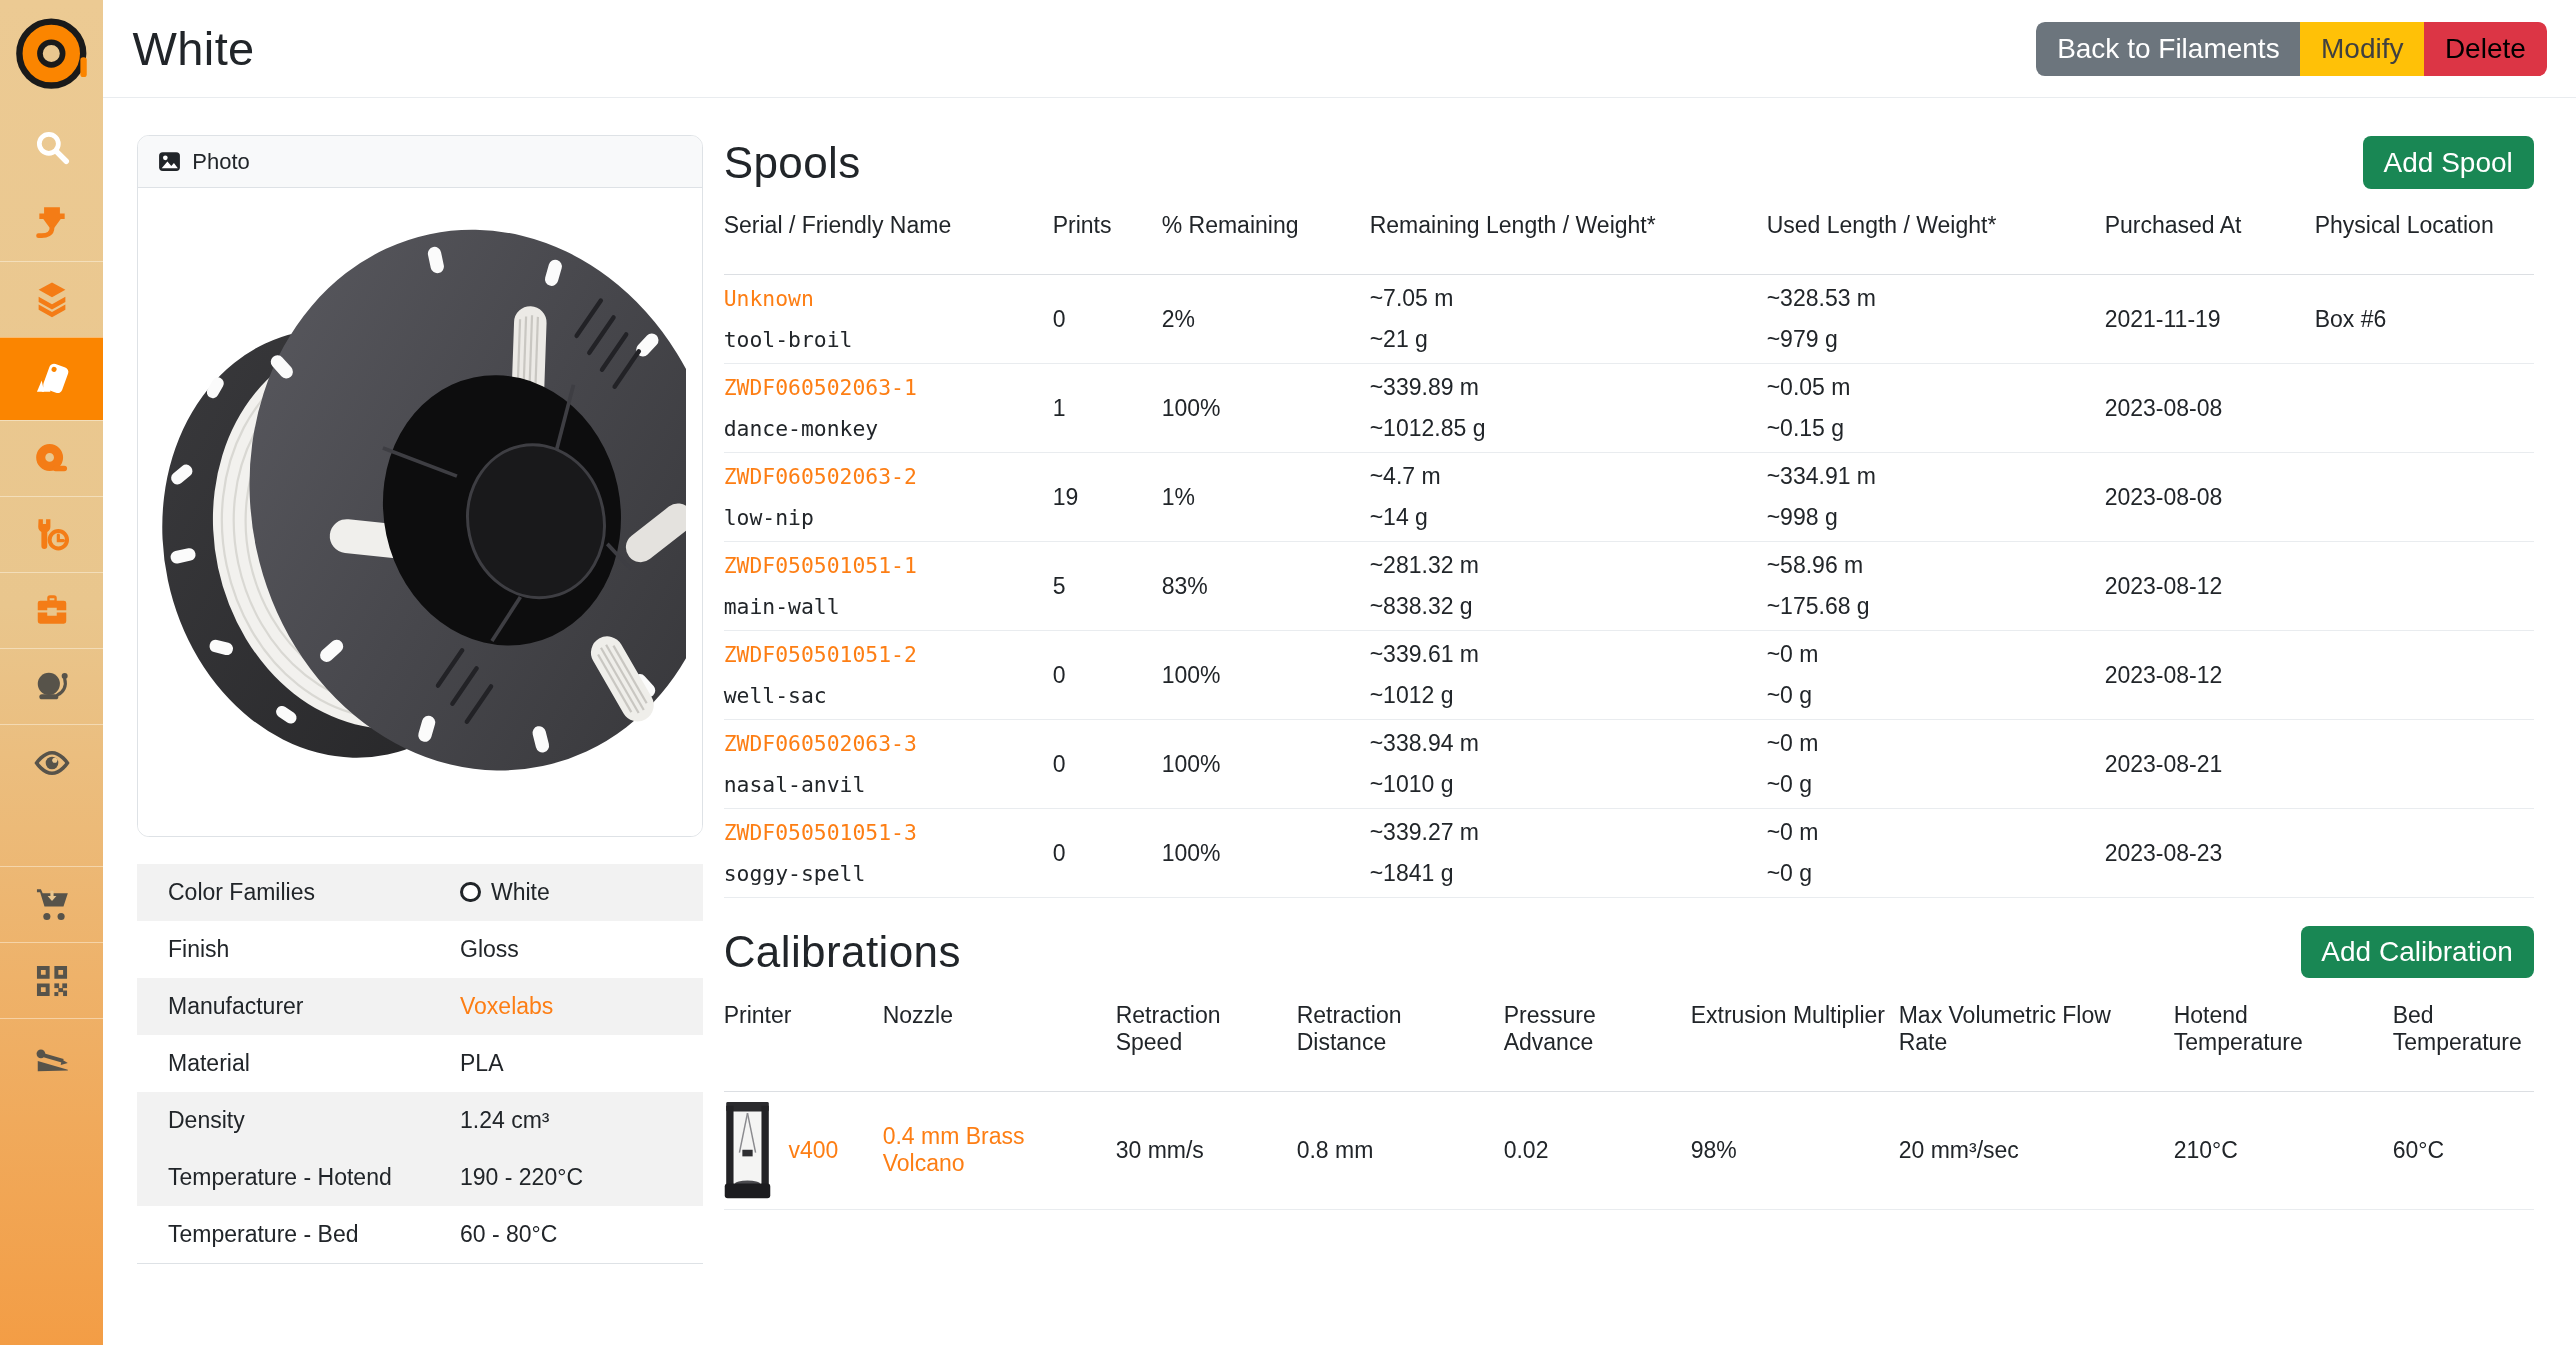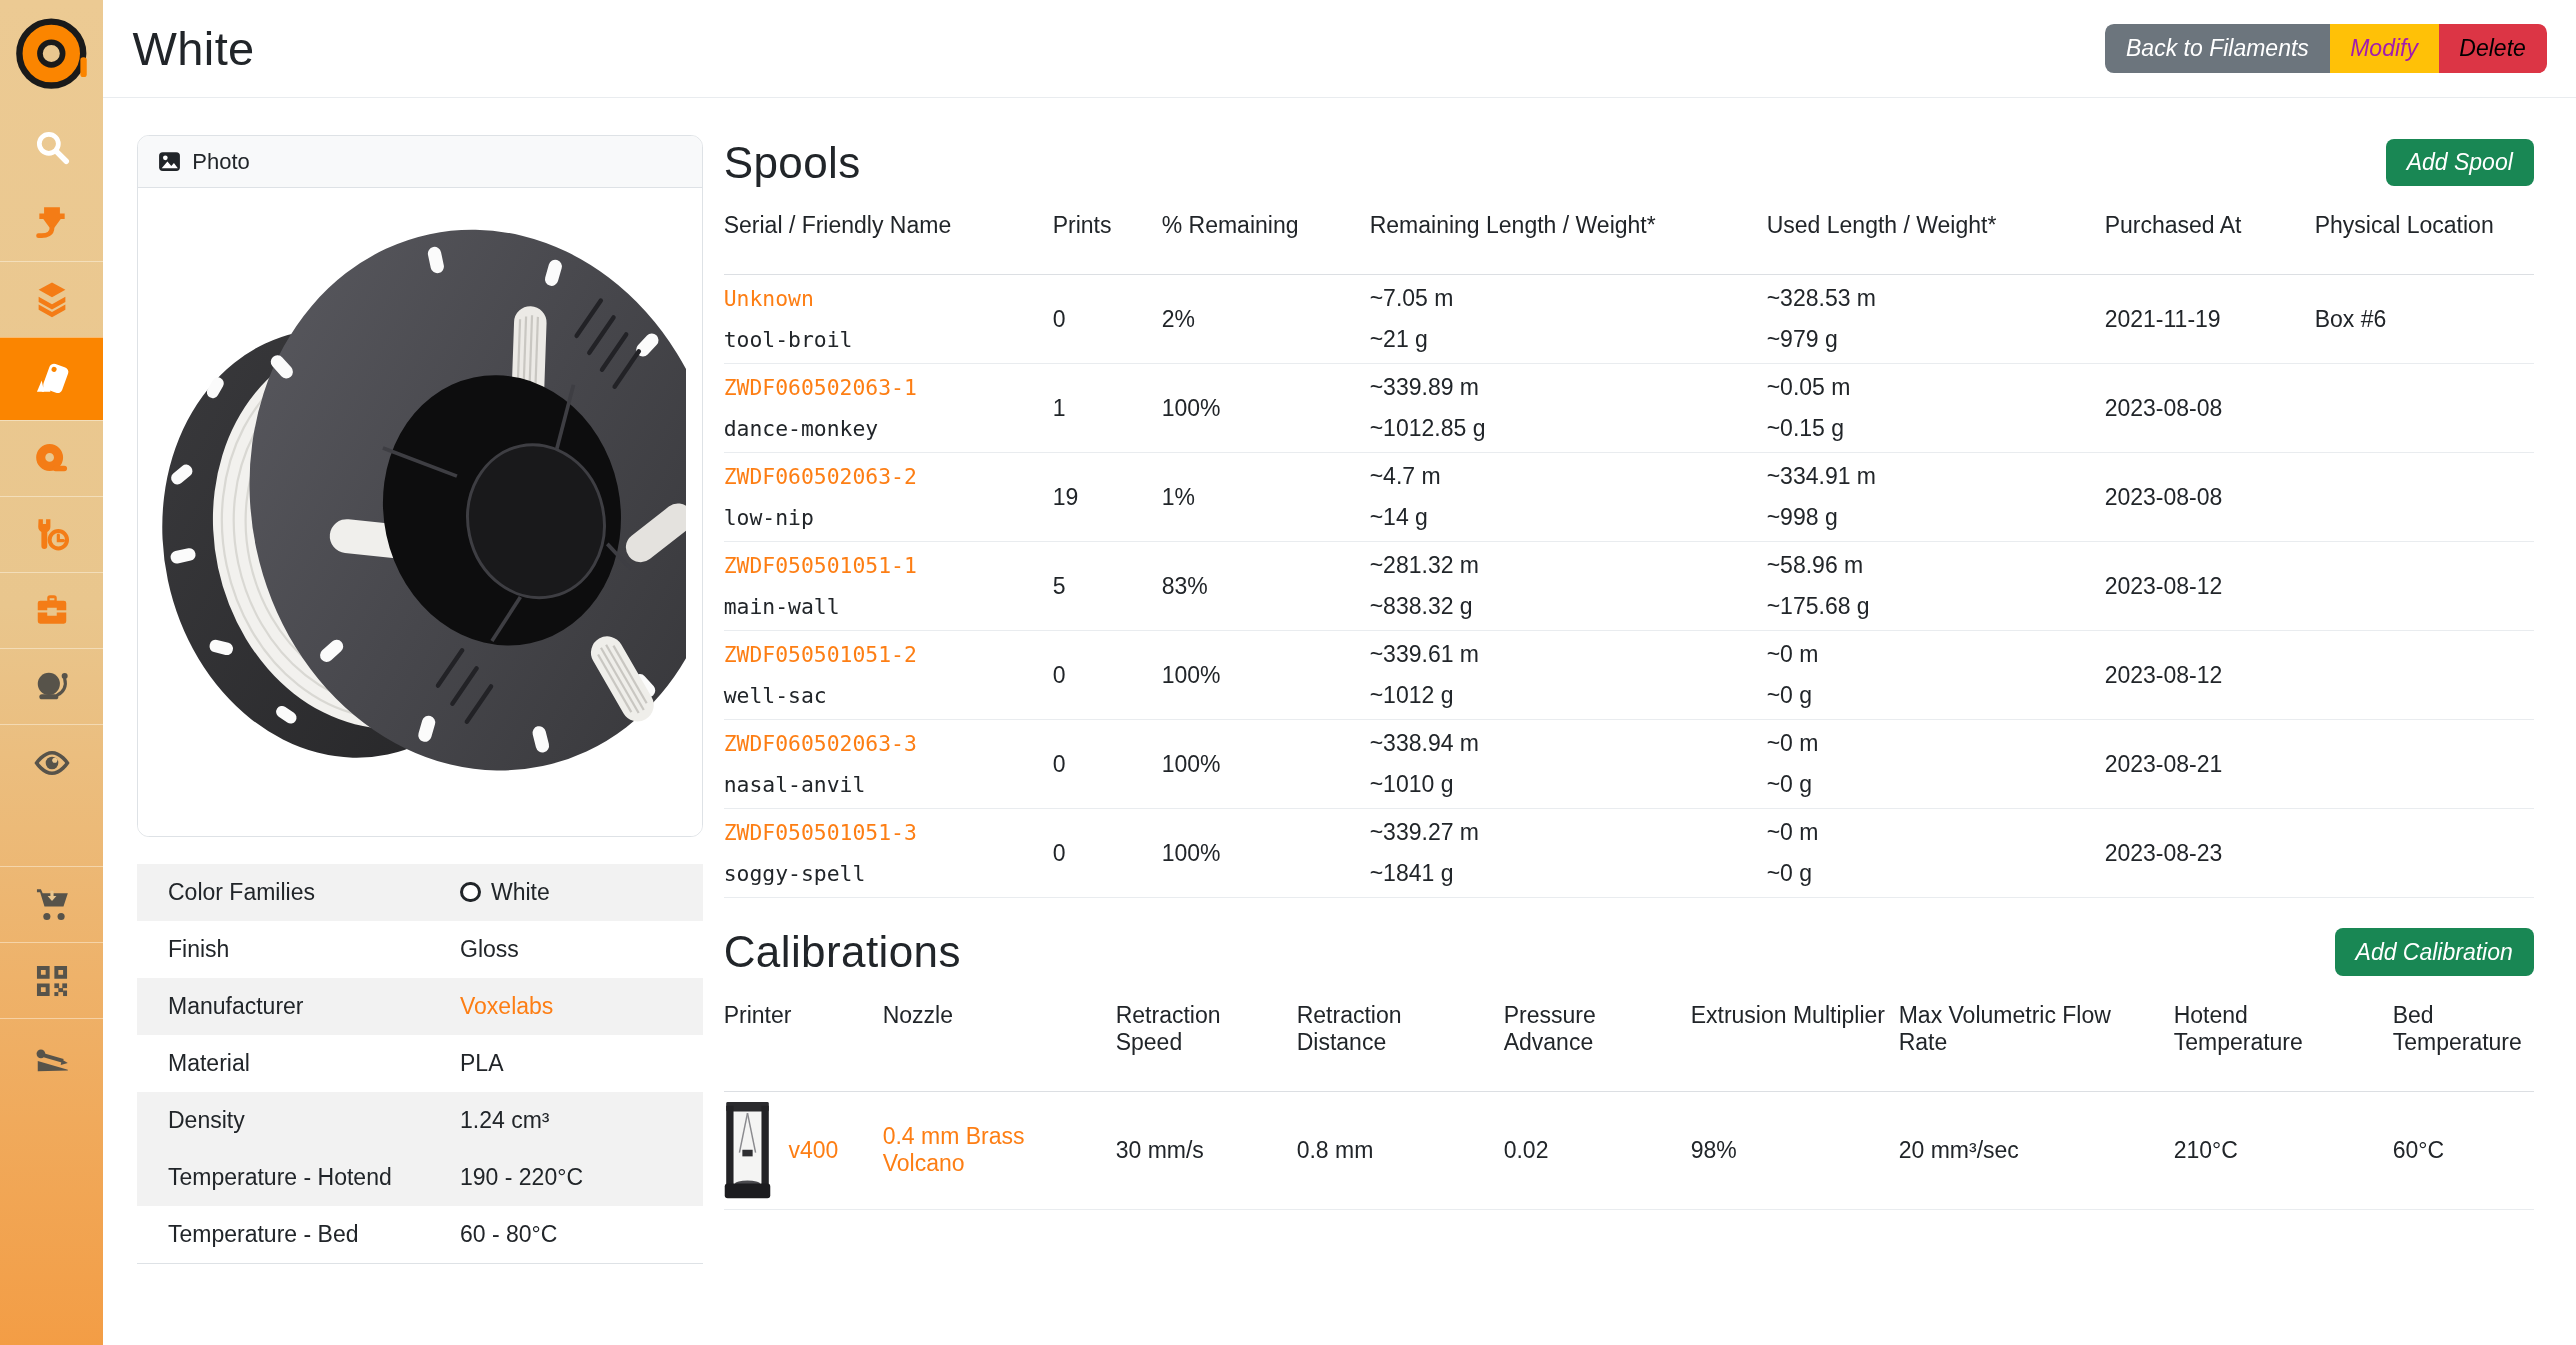--- a/index.html
+++ b/index.html
@@ -21,23 +21,23 @@
   .tone-orange { color:#f47c16; }
   .tone-white  { color:#ffffff; }
   .tone-dark   { color:#57534a; }
 
   
   .topbar { position:absolute; left:103px; top:0; width:2473px; height:98px; background:#fff;
     border-bottom:1.5px solid #e9ecef; display:flex; align-items:center;
     justify-content:space-between; padding:0 29.5px; }
   .page-title { font-size:47px; font-weight:500; letter-spacing:0.4px; }
   .btn-group { display:flex; }
-  .btn { font-family:inherit; font-size:23px; border:none; padding:11px 20.7px; cursor:pointer;font-style:italic; }
+  .btn { font-family:inherit; font-size:28px; border:none; padding:11px 20.7px; cursor:pointer; }
   .btn-secondary { background:#6c757d; color:#fff; border-radius:8.9px 0 0 8.9px; }
-  .btn-warning { background:#ffc107; color:#a21caf; }
+  .btn-warning { background:#ffc107; color:#404040; }
   .btn-danger  { background:#dc3545; color:#000000; border-radius:0 8.9px 8.9px 0; }
   .btn-success { background:#198754; color:#ffffff; border-radius:8px; padding:10.3px 20.7px; }
 
   
   .content { position:absolute; left:103px; top:100px; width:2460px; height:1246px;
     padding:35px 29.5px 0 34px; display:flex; gap:20.7px; }
   .left-col  { width:566px; flex:none; }
   .right-col { flex:1; min-width:0; }
 
   

